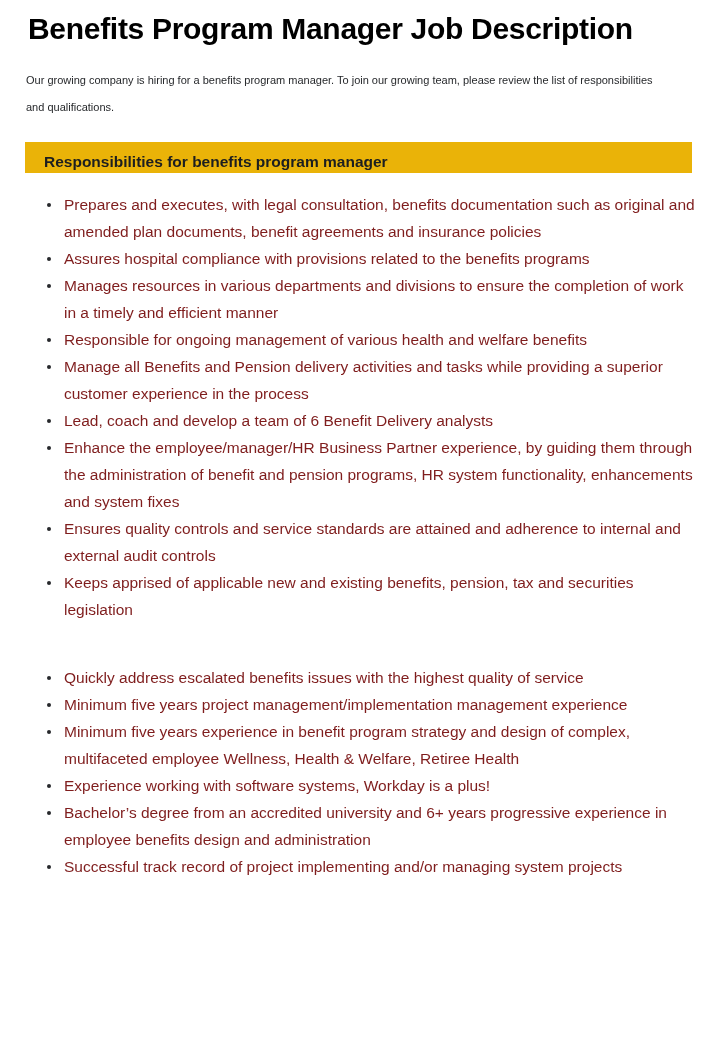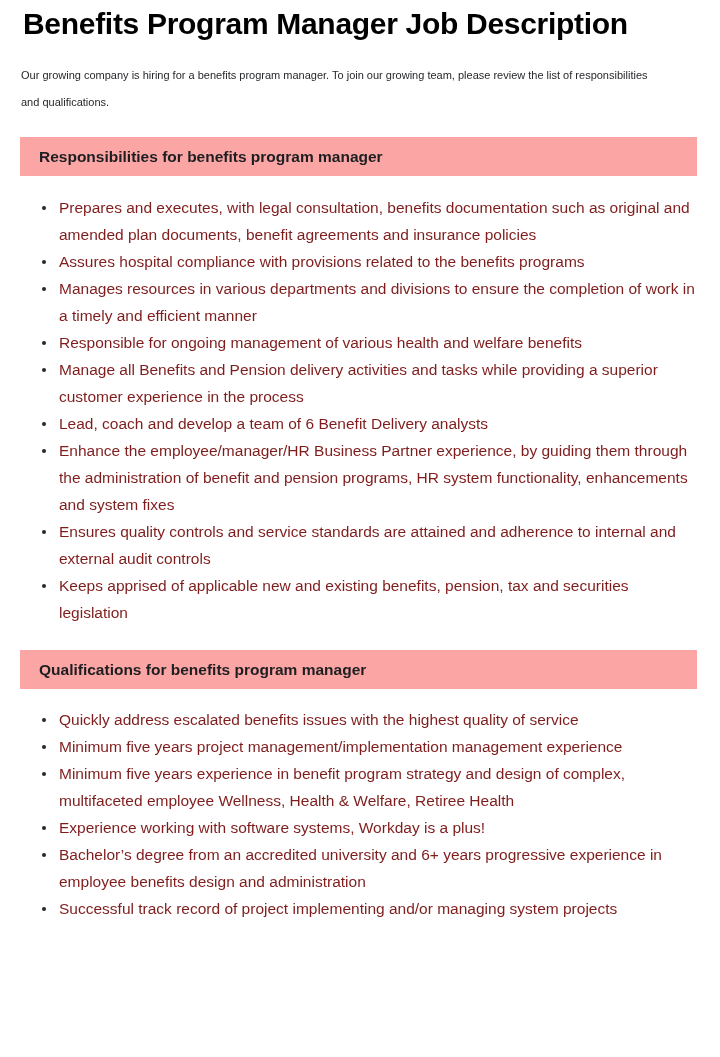--- a/index.html
+++ b/index.html
@@ -11,21 +11,21 @@
     width: 720px;
     height: 1057px;
     font-family: "Liberation Sans", sans-serif;
     color: #1a1a1a;
     overflow: hidden;
   }
   .page {
     width: 720px;
     height: 1057px;
     box-sizing: border-box;
-    padding: 0;
+    padding: 5px;
     position: relative;
   }
   .job-title {
     font-size: 30px;
     font-weight: bold;
     line-height: 36px;
     letter-spacing: -0.3px;
     color: #000000;
     margin: 0;
     padding: 6px 20px 0 23px;
@@ -36,25 +36,25 @@
     line-height: 27px;
     color: #26282b;
     margin: 0;
     padding: 20px 28px 0 21px;
     max-width: 640px;
   }
   .section {
     margin-top: 21px;
   }
   .section-header {
-    background: #fca5a5;
+    background: #eab308;
     margin: 0 23px 0 20px;
     padding: 9px 0 9px 19px;
     box-sizing: border-box;
-    height: 39px;
+    height: 31px;
   }
   .section-header-label {
     font-size: 15.5px;
     font-weight: bold;
     color: #1c1e20;
     line-height: 21px;
     display: block;
   }
   ul.bullets {
     list-style: none;
@@ -109,23 +109,20 @@
         <li>Responsible for ongoing management of various health and welfare benefits</li>
         <li>Manage all Benefits and Pension delivery activities and tasks while providing a superior customer experience in the process</li>
         <li>Lead, coach and develop a team of 6 Benefit Delivery analysts</li>
         <li>Enhance the employee/manager/HR Business Partner experience, by guiding them through the administration of benefit and pension programs, HR system functionality, enhancements and system fixes</li>
         <li>Ensures quality controls and service standards are attained and adherence to internal and external audit controls</li>
         <li>Keeps apprised of applicable new and existing benefits, pension, tax and securities legislation</li>
       </ul>
   </section>
 
   <section class="section section-qualifications">
-    <div class="section-header">
-      <span class="section-header-label">Qualifications for benefits program manager</span>
-    </div>
     <ul class="bullets">
         <li>Quickly address escalated benefits issues with the highest quality of service</li>
         <li>Minimum five years project management/implementation management experience</li>
         <li>Minimum five years experience in benefit program strategy and design of complex, multifaceted employee Wellness, Health &amp; Welfare, Retiree Health</li>
         <li>Experience working with software systems, Workday is a plus!</li>
         <li>Bachelor’s degree from an accredited university and 6+ years progressive experience in employee benefits design and administration</li>
         <li>Successful track record of project implementing and/or managing system projects</li>
       </ul>
   </section>
 

